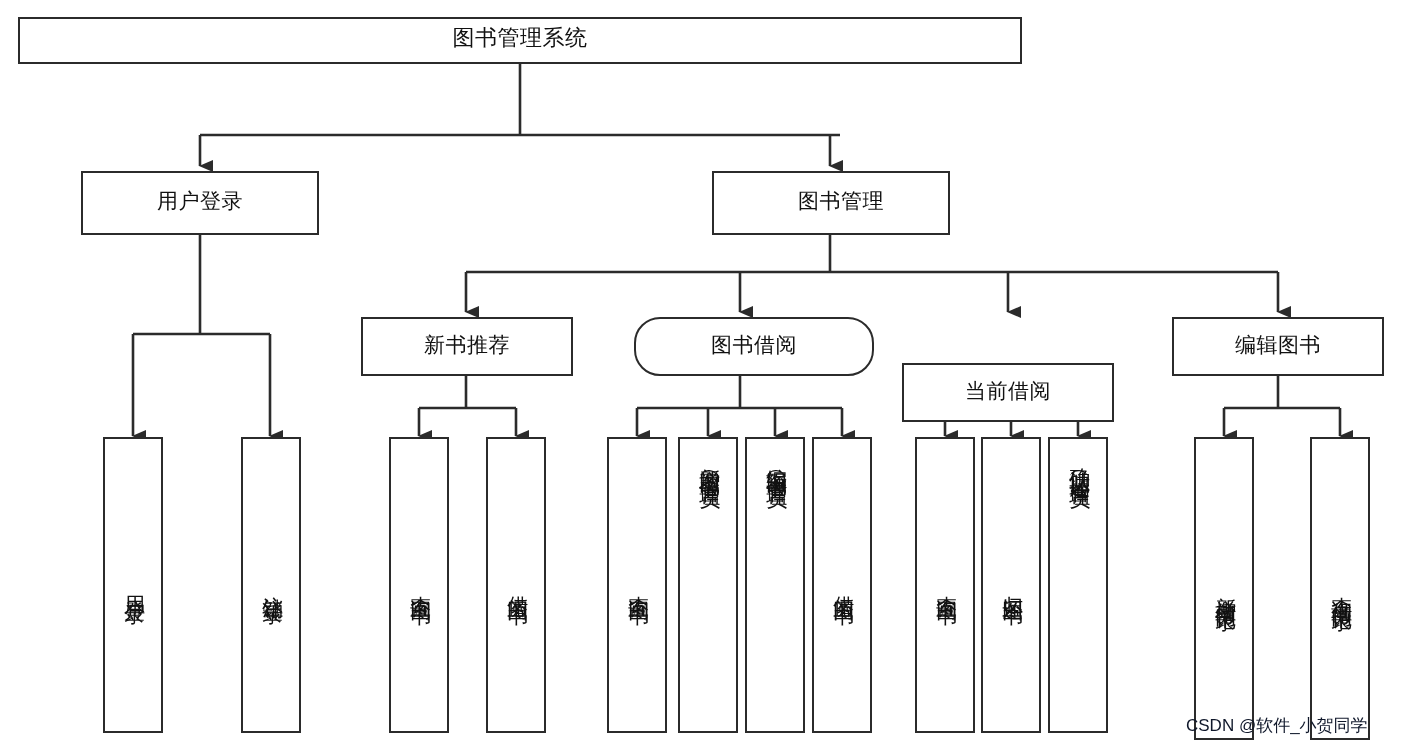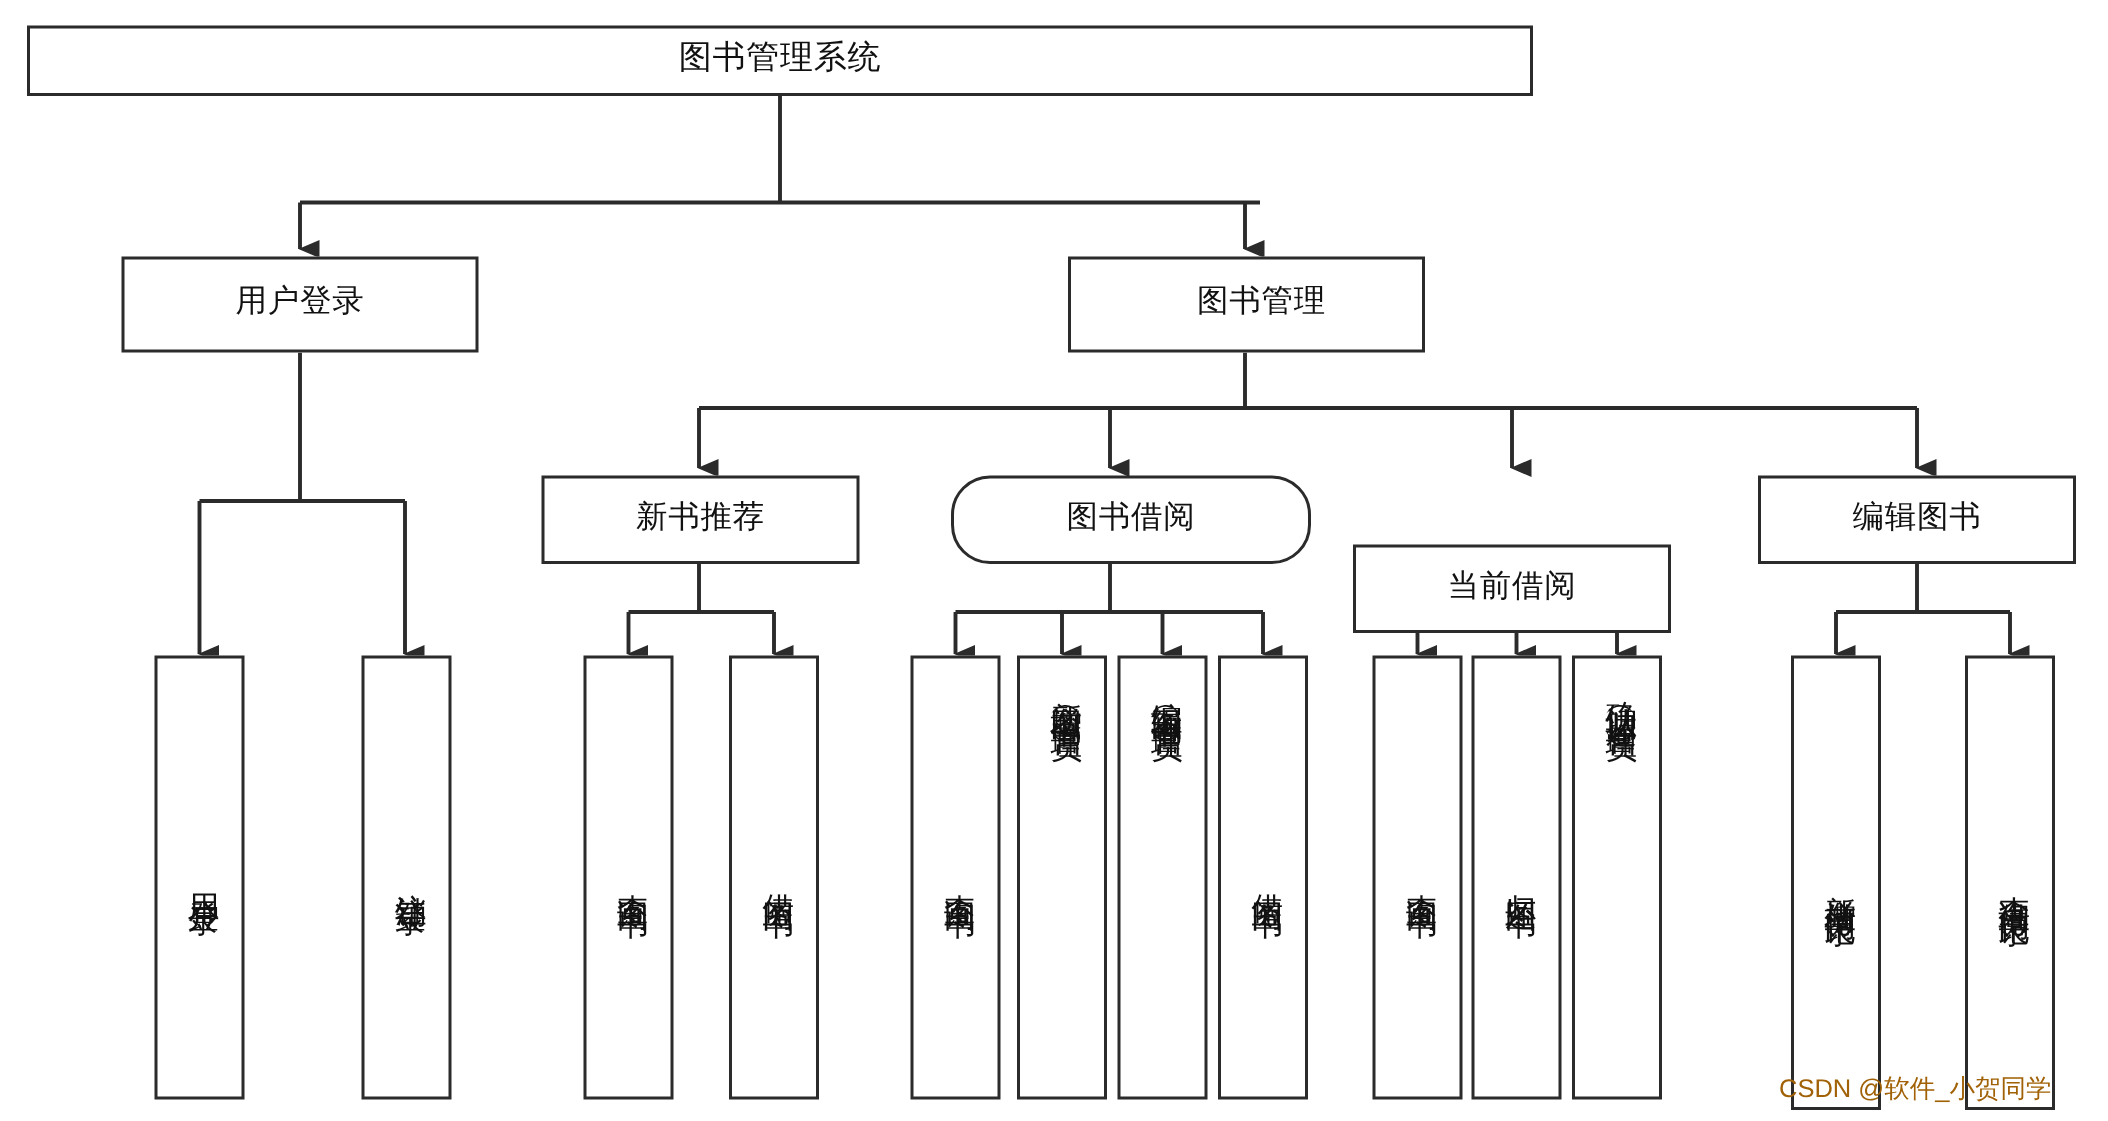--- a/index.html
+++ b/index.html
@@ -65,21 +65,21 @@
   }
   .node.vert.centered {
     align-items: center;
     padding-top: 0;
   }
   #watermark {
     position: absolute;
     left: 1186px;
     top: 714px;
     font-size: 17px;
-    color: #a16207;
+    color: #0f172a;
     white-space: nowrap;
     z-index: 3;
     font-family: "Liberation Sans", "DejaVu Sans", sans-serif;
   }
 </style>
 </head>
 <body>
 
 <div id="canvas">
 

